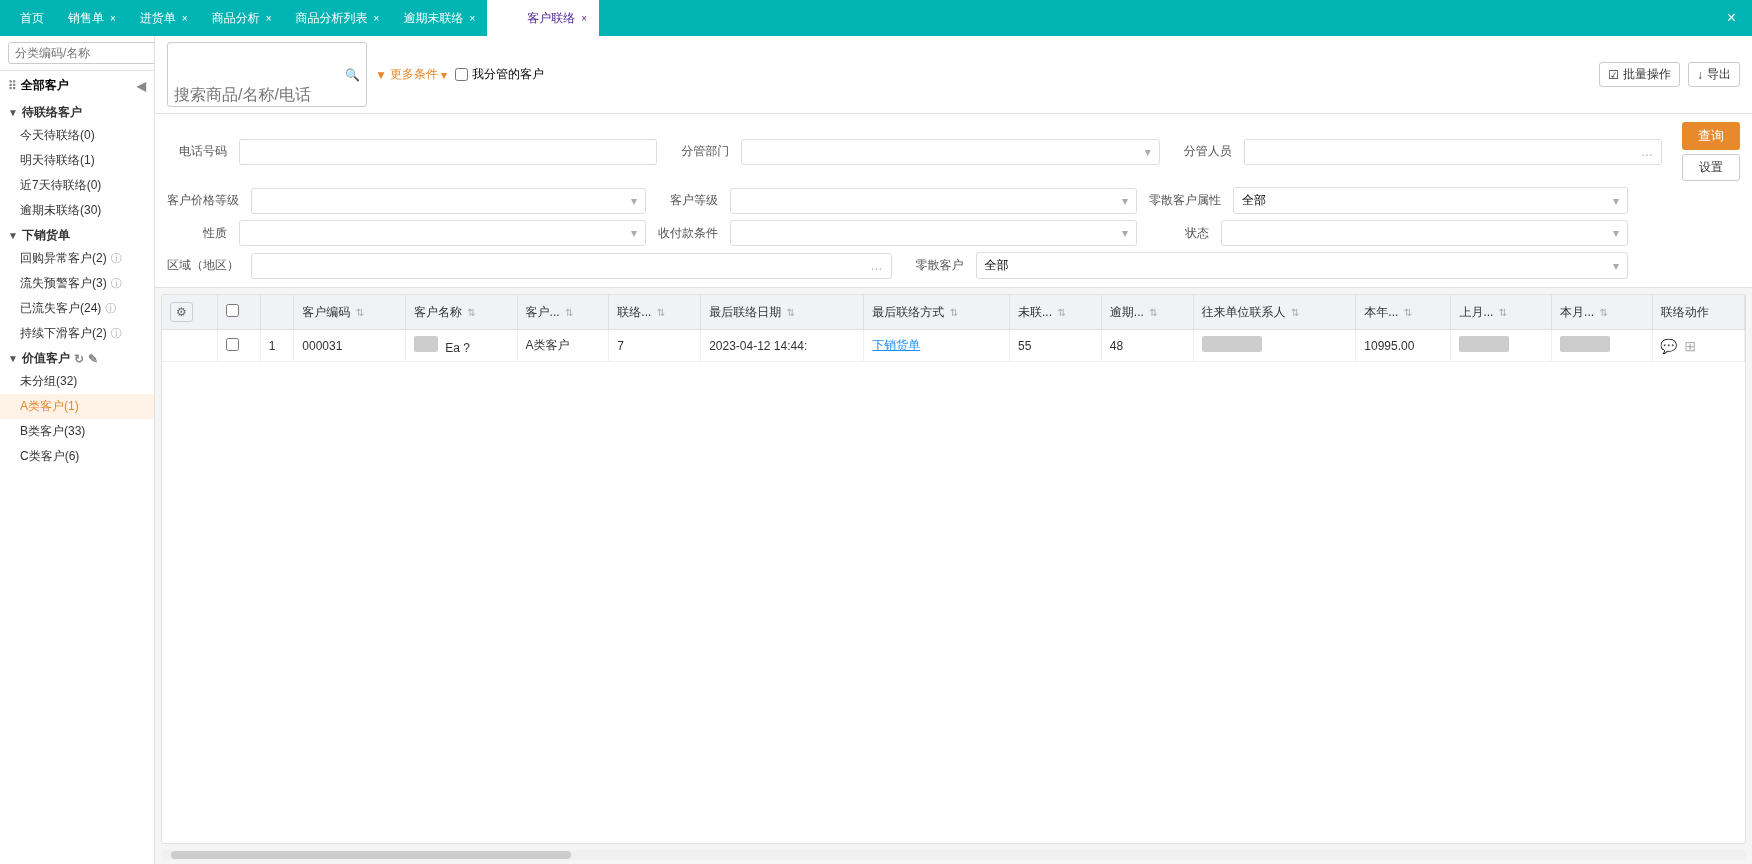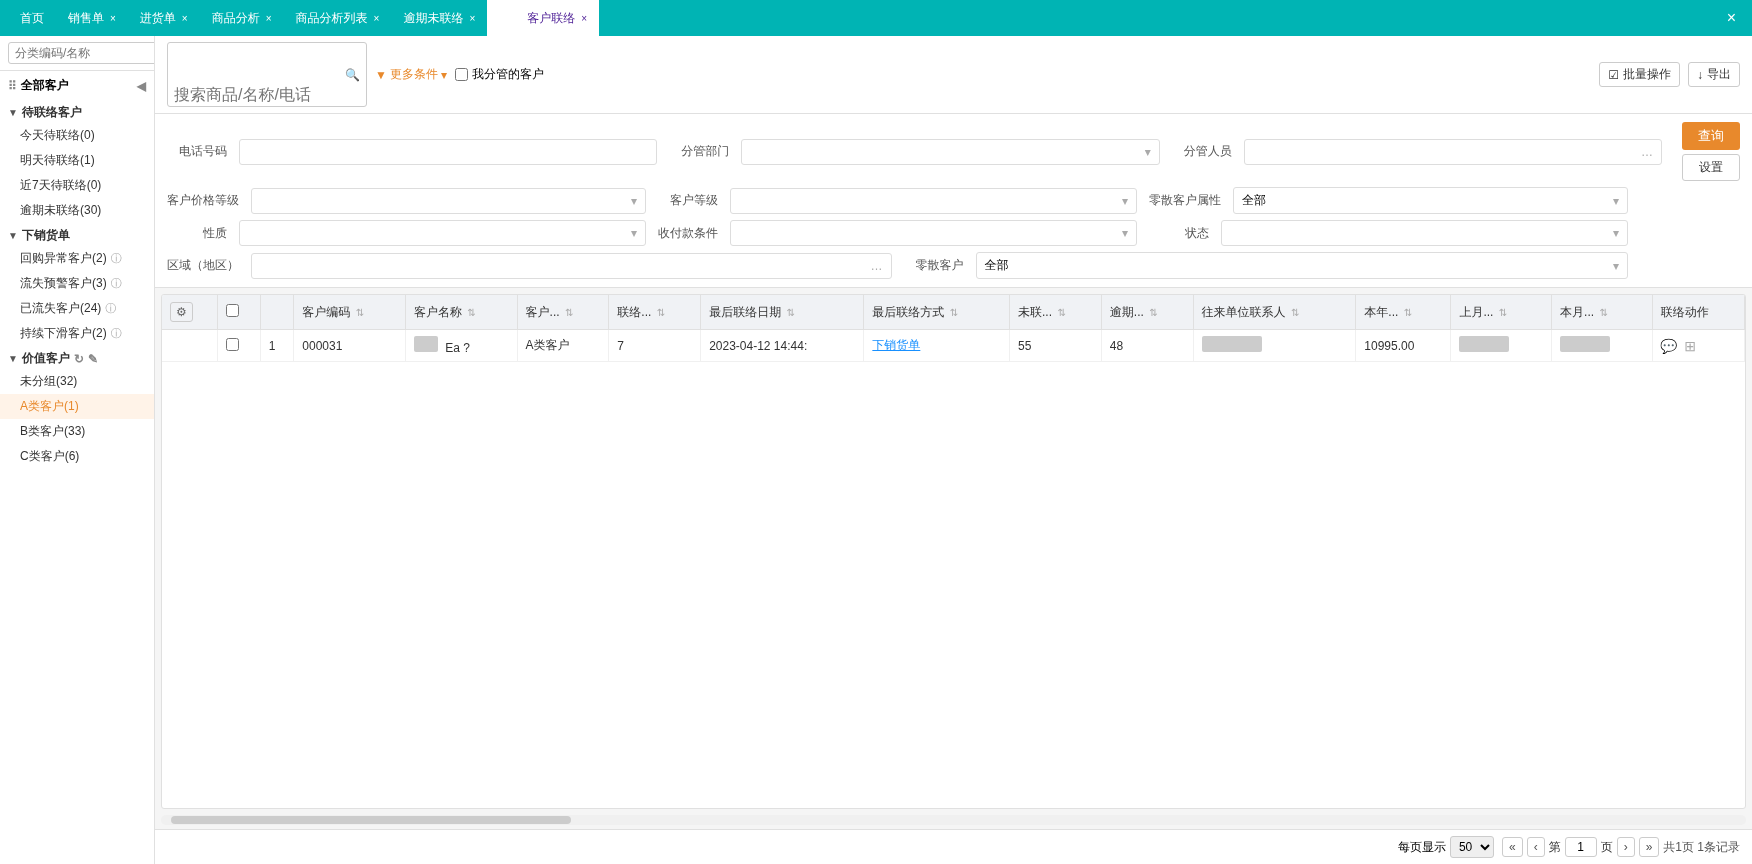--- a/index.html
+++ b/index.html
@@ -670,32 +670,14 @@
             </td>
           </tr>
         </tbody>
       </table>
     </div>
 
     <div class="bottom-scrollbar">
       <div class="scrollbar-thumb"></div>
     </div>
 
-    <div class="pagination">
-      <div class="per-page">
-        <span>每页显示</span>
-        <select>
-          <option>50</option>
-        </select>
-      </div>
-      <div class="page-nav">
-        <button class="page-btn">«</button>
-        <button class="page-btn">‹</button>
-        <span>第</span>
-        <input type="text" class="page-input" value="1" style="">
-        <span>页</span>
-        <button class="page-btn">›</button>
-        <button class="page-btn">»</button>
-        <span class="total-text">共1页 1条记录</span>
-      </div>
-    </div>
   </div>
 </div>
 
 </body></html>

